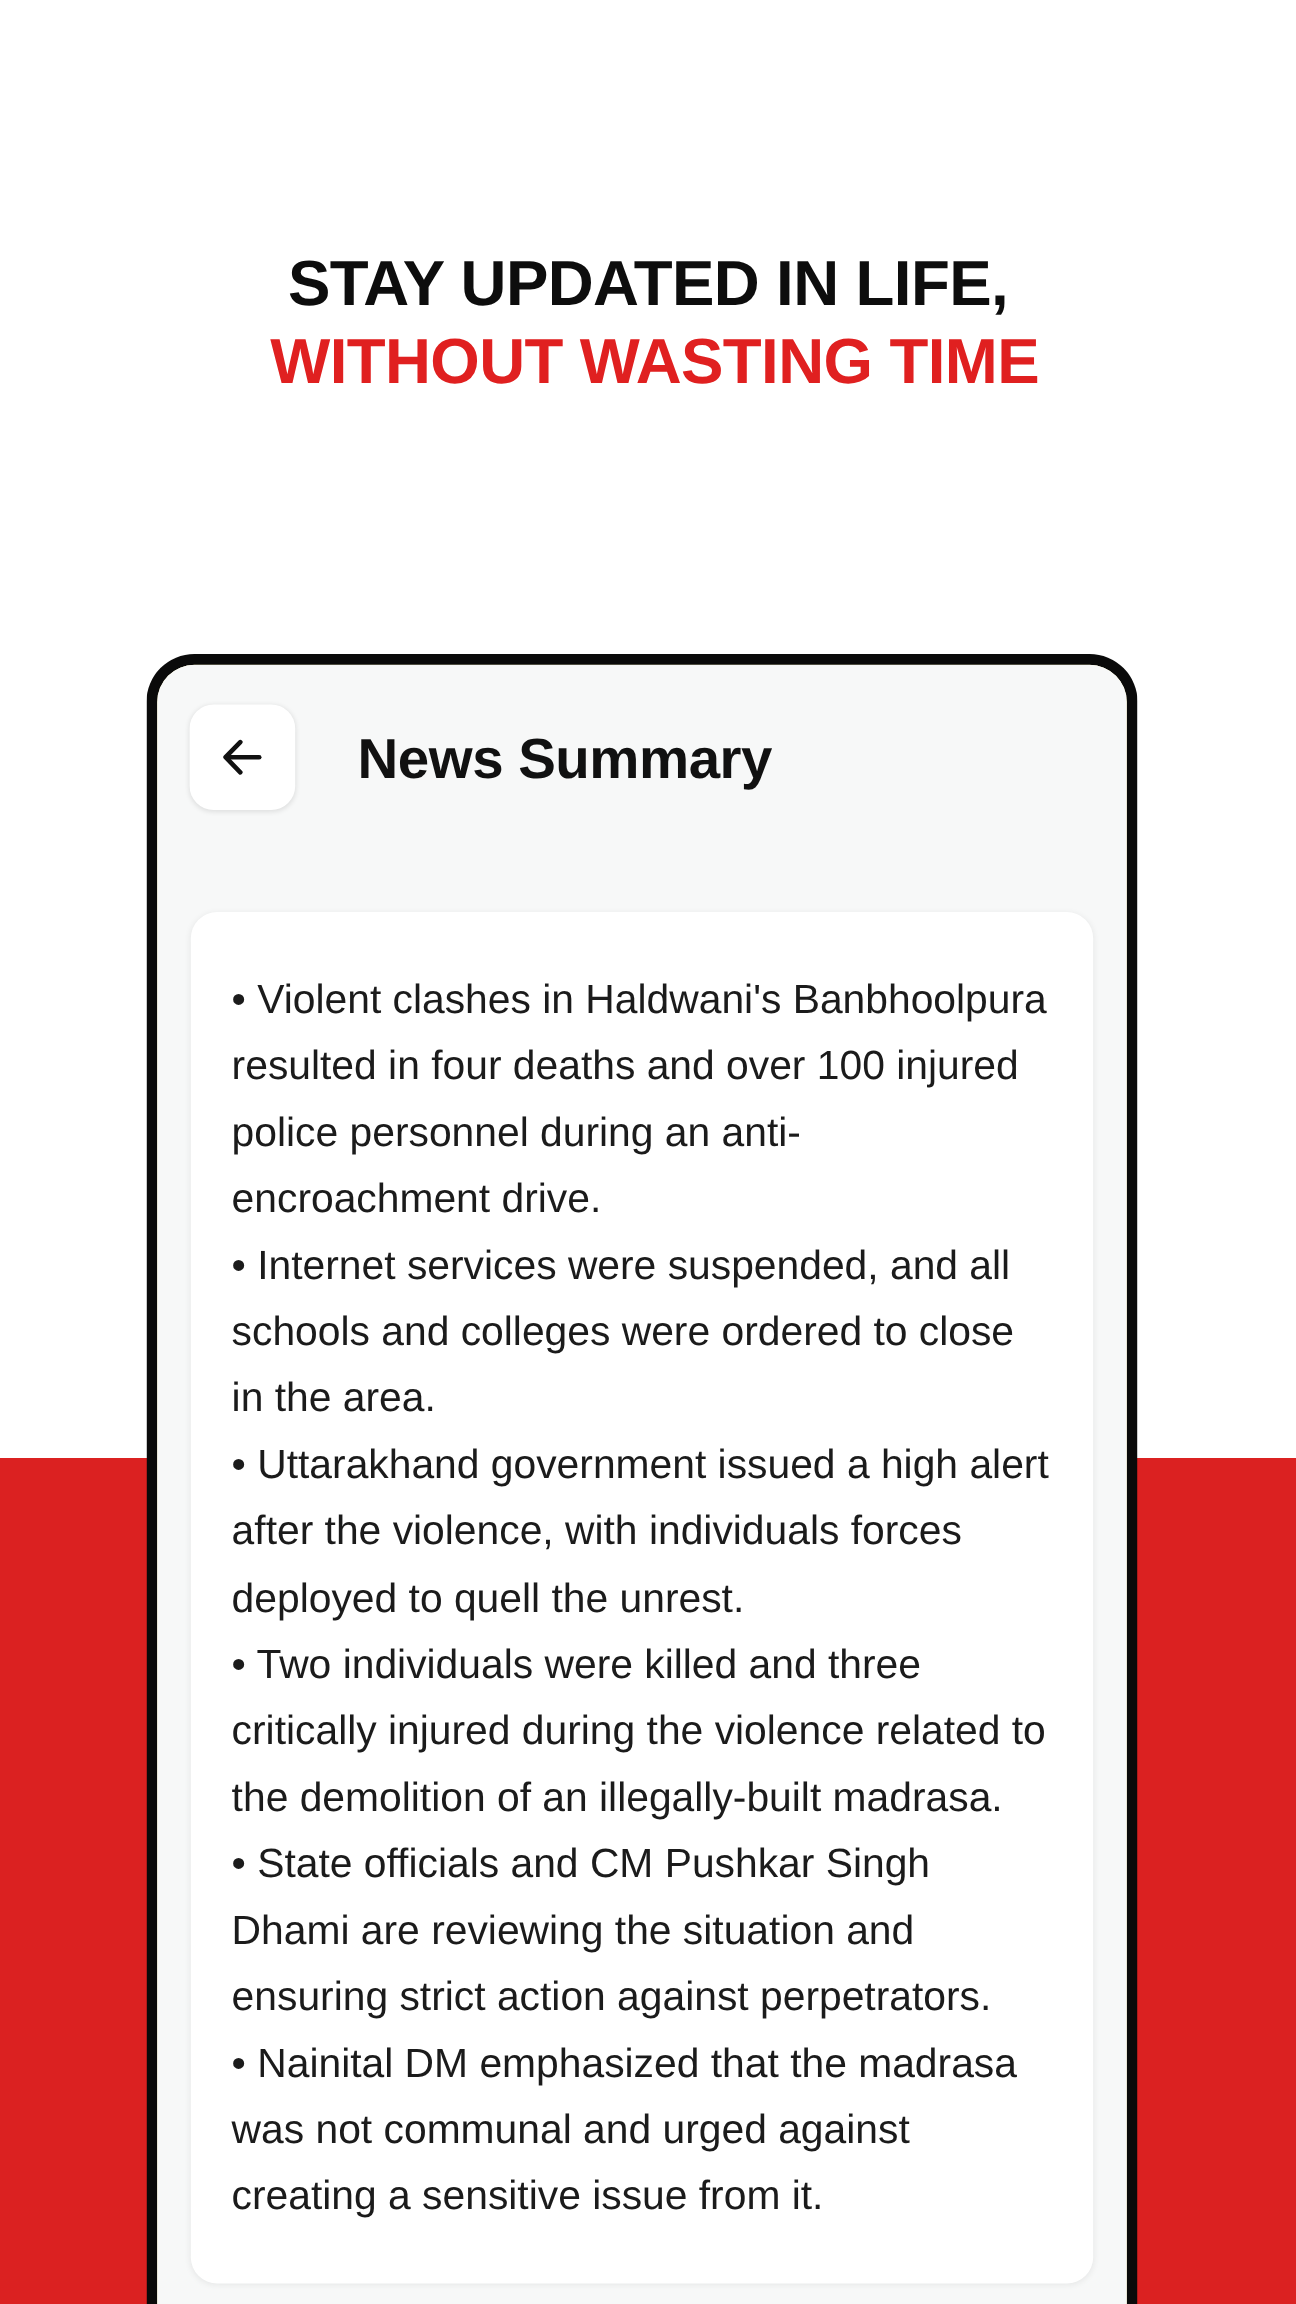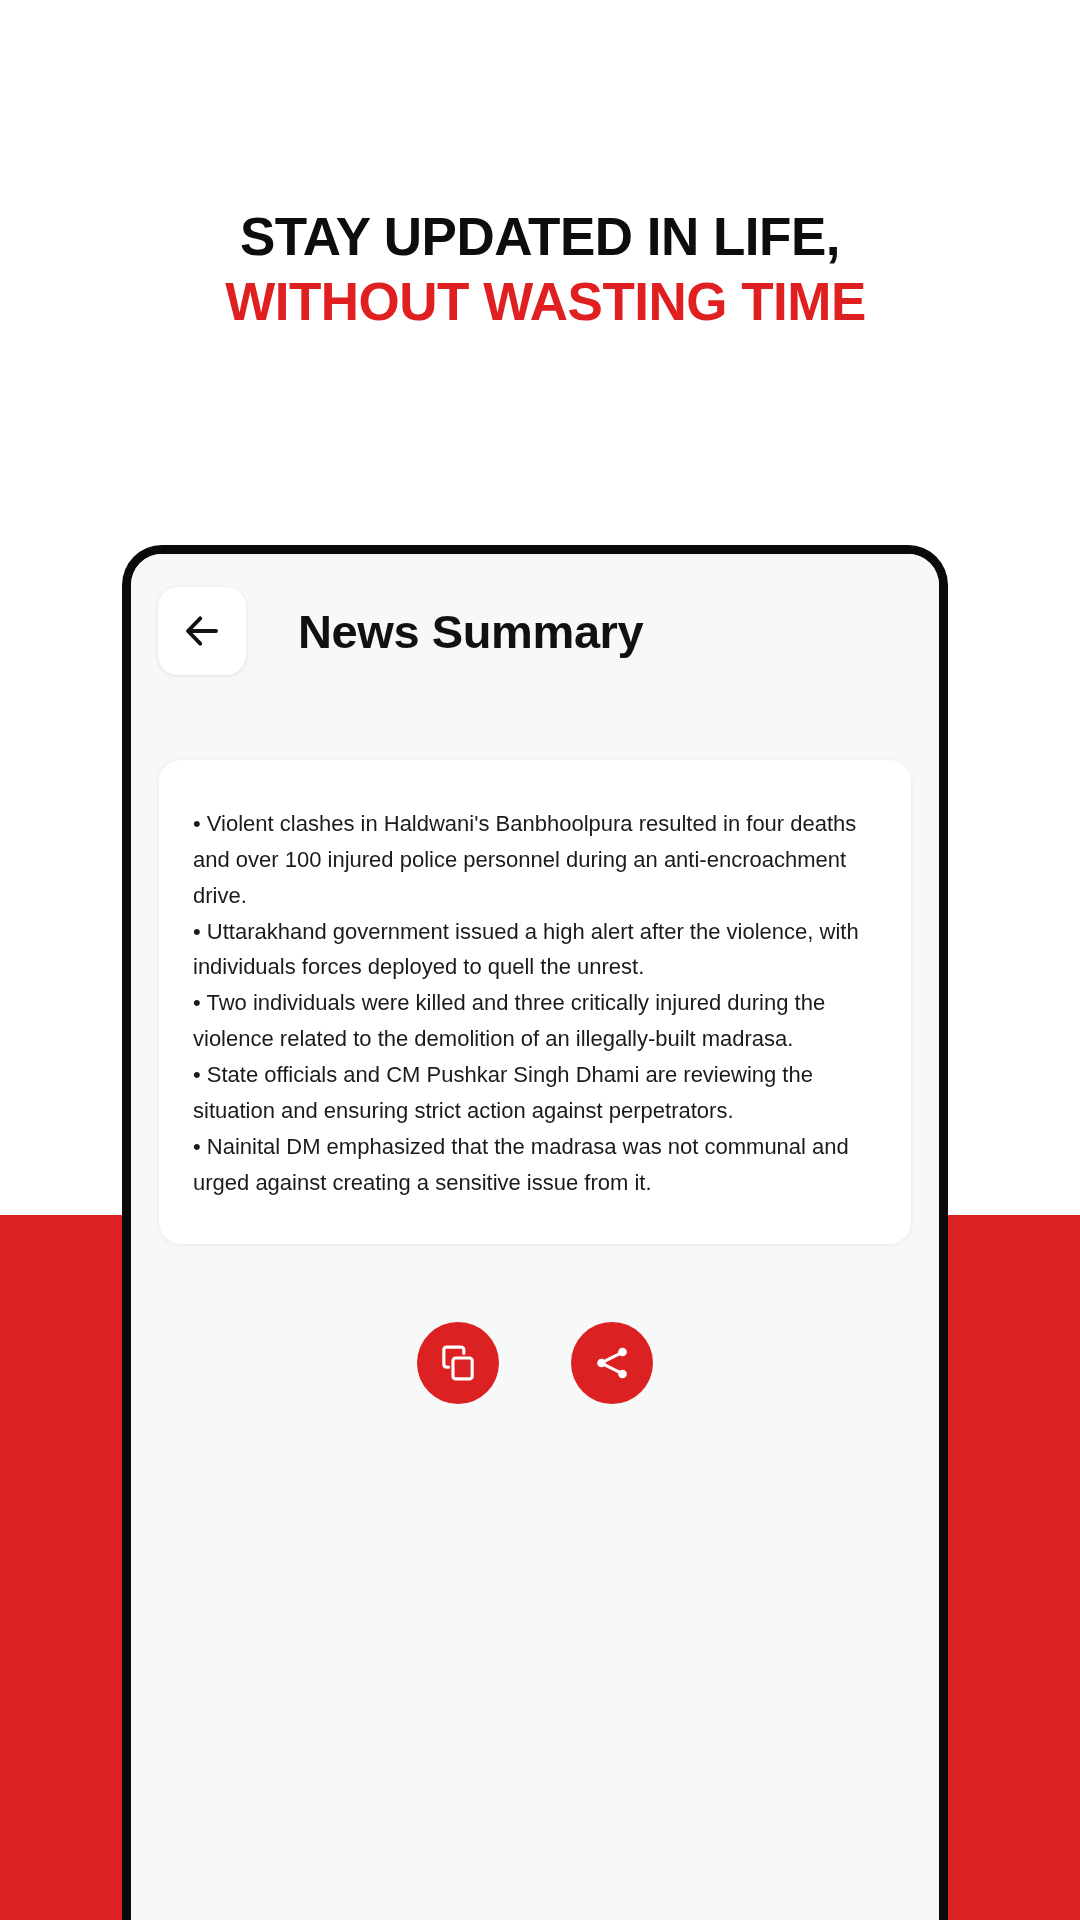--- a/index.html
+++ b/index.html
@@ -88,21 +88,21 @@
 
   
   .card {
     margin:85px 28px 0 28px;
     background:#ffffff;
     border-radius:22px;
     box-shadow:0 1px 5px rgba(0,0,0,0.07);
     padding:46px 34px 44px 34px;
   }
   .summary {
-    font-size:22px;
+    font-size:34px;
     line-height:1.63;
     color:#1b1b1b;
   }
   .summary .b { display:block; }
 
   
   .actions {
     display:flex;
     justify-content:center;
     gap:72px;
@@ -143,20 +143,21 @@
               <polyline points="11,4.8 4,12 11,19.2"></polyline>
             </svg>
           </span>
         </div>
         <div class="app-title">News Summary</div>
       </div>
 
       <div class="card">
         <div class="summary">
           <span class="b">• Violent clashes in Haldwani's Banbhoolpura resulted in four deaths and over 100 injured police personnel during an anti-encroachment drive.</span>
+          <span class="b">• Internet services were suspended, and all schools and colleges were ordered to close in the area.</span>
           <span class="b">• Uttarakhand government issued a high alert after the violence, with individuals forces deployed to quell the unrest.</span>
           <span class="b">• Two individuals were killed and three critically injured during the violence related to the demolition of an illegally-built madrasa.</span>
           <span class="b">• State officials and CM Pushkar Singh Dhami are reviewing the situation and ensuring strict action against perpetrators.</span>
           <span class="b">• Nainital DM emphasized that the madrasa was not communal and urged against creating a sensitive issue from it.</span>
         </div>
       </div>
 
       <div class="actions">
         <div class="fab">
           <span>

